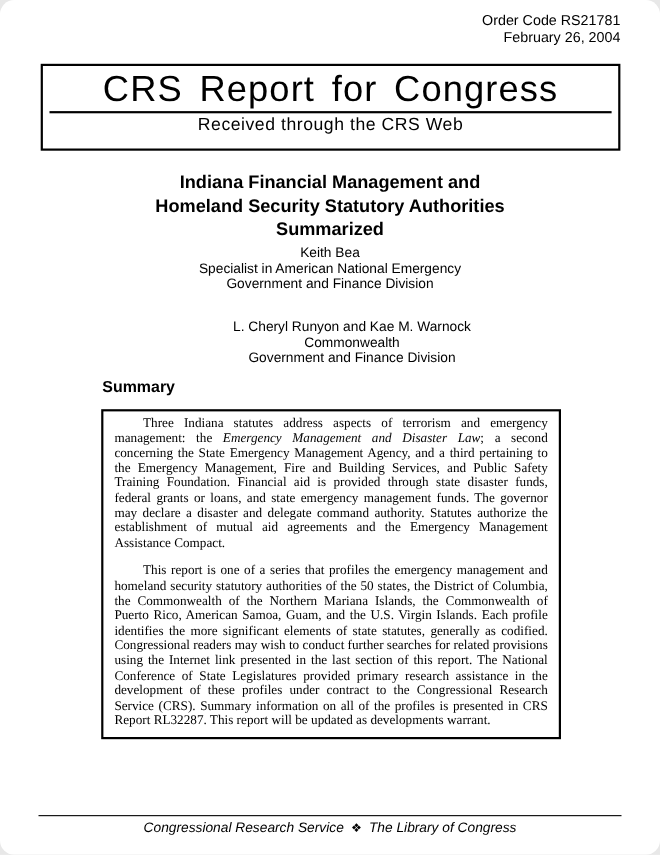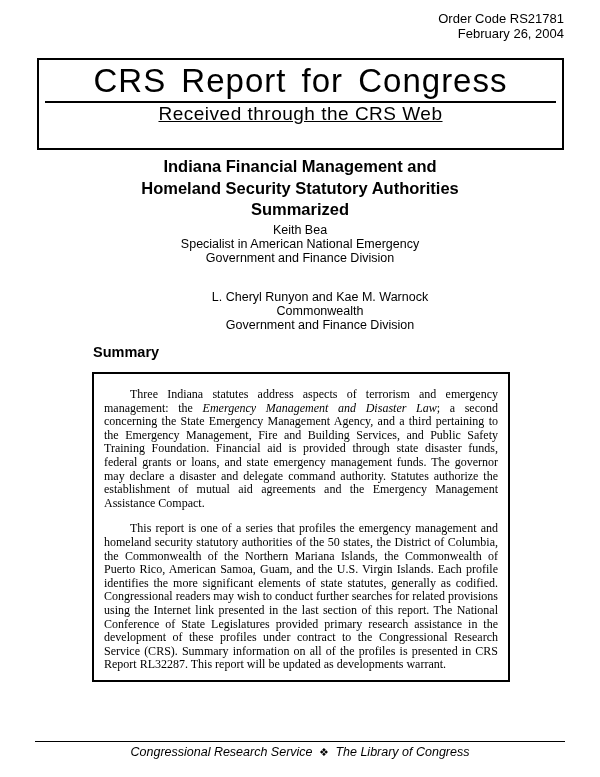--- a/index.html
+++ b/index.html
@@ -6,56 +6,56 @@
   html, body { background: #e8e8e8; }
   .page {
     position: relative;
     width: 600px;
     height: 777px;
     background: #ffffff;
     margin: 0 auto;
     font-family: "Liberation Sans", sans-serif;
     color: #000000;
     overflow: hidden;
+    border-radius: 13px;
   }
   .order-block {
     position: absolute;
     top: 11px;
     right: 36px;
     text-align: right;
     font-size: 13px;
     line-height: 15px;
   }
   .masthead {
     position: absolute;
     top: 58px;
     left: 37px;
     width: 527px;
-    height: 92px;
+    height: 79px;
     border: 2px solid #000;
     text-align: center;
     padding-top: 1px;
   }
   .masthead-title {
     font-size: 33px;
     line-height: 40px;
     font-weight: 400;
     letter-spacing: 1px;
     word-spacing: 5px;
     white-space: nowrap;
   }
   .masthead-rule {
     border-top: 2px solid #000;
     margin: 0 6px;
   }
   .masthead-subtitle {
-    font-size: 19px;
+    font-size: 16px;
     line-height: 22px;
     letter-spacing: 0.5px;
-    text-decoration: underline;
   }
   .report-title {
     position: absolute;
     top: 156px;
     left: 0;
     width: 100%;
     text-align: center;
     font-size: 16.5px;
     font-weight: bold;
     line-height: 21.5px;
@@ -78,21 +78,21 @@
     font-size: 14.5px;
     font-weight: bold;
   }
   .summary-box {
     position: absolute;
     top: 372px;
     left: 92px;
     width: 418px;
     min-height: 280px;
     border: 2px solid #000;
-    padding: 14px 10px 8px 10px;
+    padding: 4px 10px 8px 10px;
     font-family: "Liberation Serif", serif;
     font-size: 12px;
     line-height: 13.6px;
     text-align: justify;
   }
   .summary-box p { text-indent: 26px; }
   .summary-box p + p { margin-top: 12px; }
   .footer-rule {
     position: absolute;
     top: 741px;

